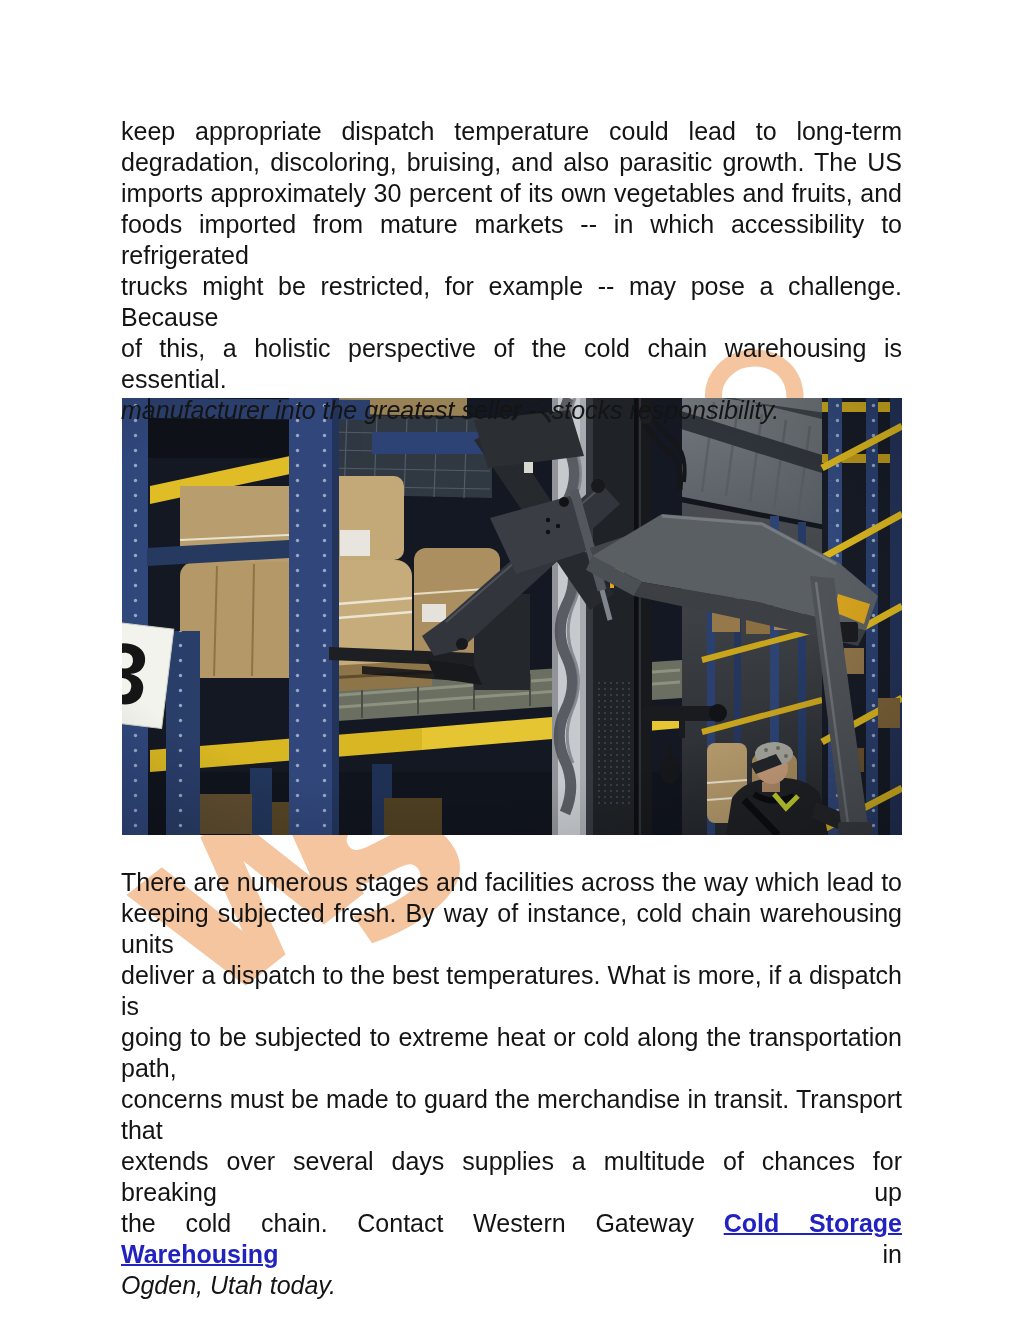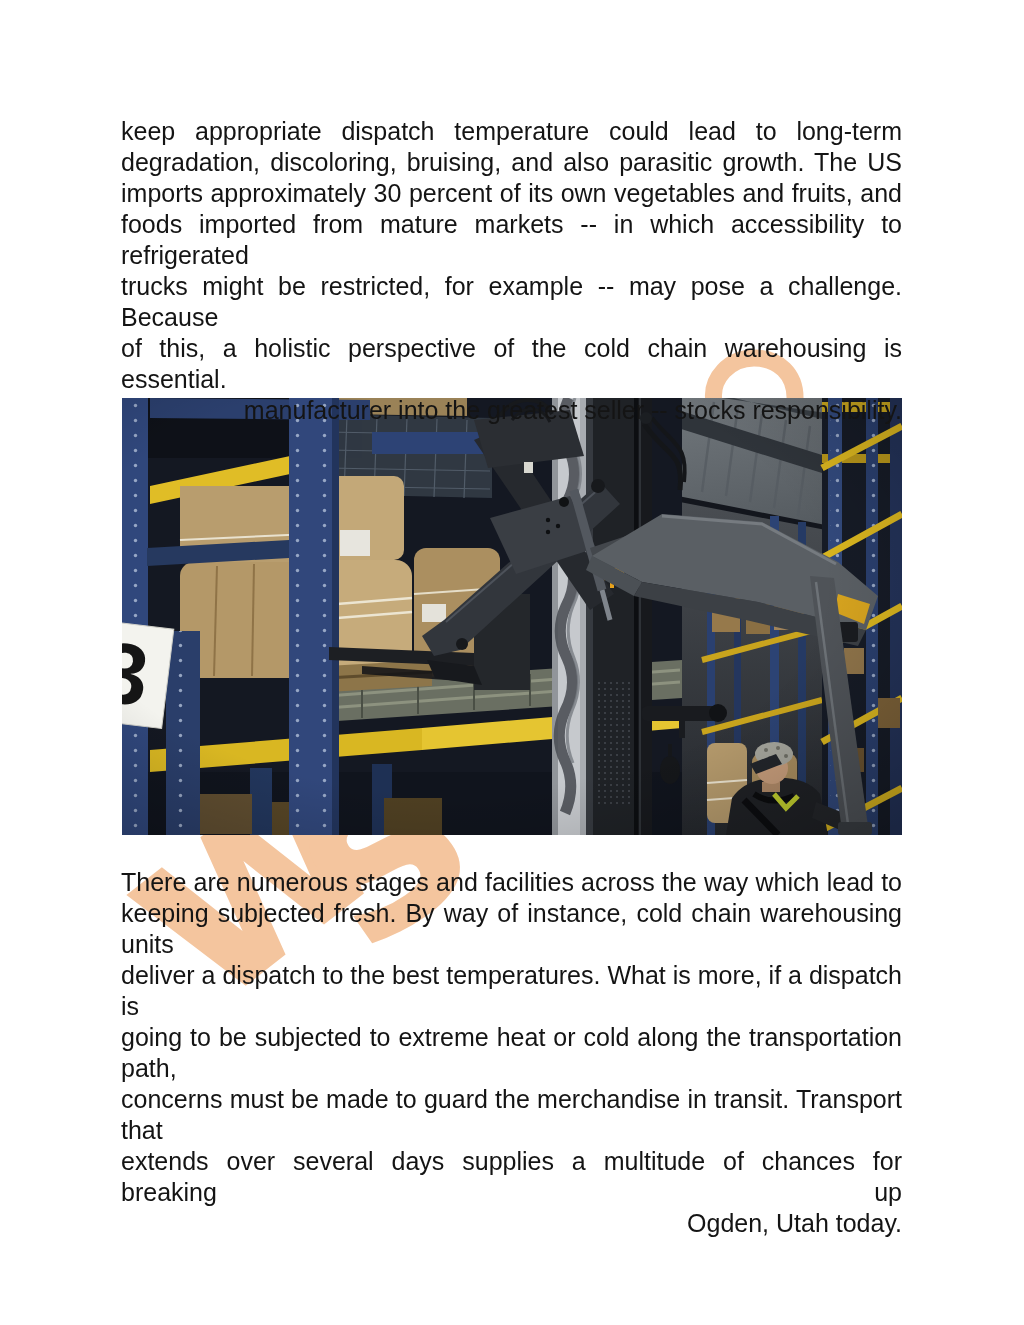--- a/index.html
+++ b/index.html
@@ -5,21 +5,21 @@
   html,body{margin:0;padding:0;background:var(--page_bg,#ffffff);}
   .page{
     position:relative;width:1024px;height:1325px;margin:0 auto;
     background:var(--page_bg,#ffffff);overflow:hidden;
     font-family:"Liberation Sans",sans-serif;color:var(--text_black,#141414);
   }
   .para{position:absolute;left:121px;width:781px;font-size:25px;line-height:31px;z-index:2;}
   .p1{top:116px;}
   .p2{top:867px;}
   .jl{text-align:justify;text-align-last:justify;}
-  .jl-last{text-align:right;}
+  .jl-last{text-align:left;font-style:italic;}
   .doc-link{color:var(--link_blue,#2222c0);font-weight:bold;text-decoration:underline;text-decoration-thickness:2px;cursor:pointer;}
   .photo{position:absolute;left:122px;top:398px;width:780px;height:437px;margin:0;z-index:1;}
   .photo svg{display:block;width:780px;height:437px;}
   .wm{position:absolute;z-index:0;color:var(--watermark_peach,#f4c59e);font-weight:bold;
       font-family:"DejaVu Sans",sans-serif;line-height:1;user-select:none;}
   .wm-w{left:126px;top:735px;font-size:265px;transform:rotate(-38deg);}
   .wm-s{left:300px;top:718px;font-size:250px;transform:rotate(-35deg);}
   .wm-ring{position:absolute;left:702px;top:348px;z-index:0;}
 </style>
 </head>
@@ -296,16 +296,17 @@
     </svg>
   </figure>
 
   <div class="para p2">
     <div class="jl">There are numerous stages and facilities across the way which lead to</div>
     <div class="jl">keeping subjected fresh. By way of instance, cold chain warehousing units</div>
     <div class="jl">deliver a dispatch to the best temperatures. What is more, if a dispatch is</div>
     <div class="jl">going to be subjected to extreme heat or cold along the transportation path,</div>
     <div class="jl">concerns must be made to guard the merchandise in transit. Transport that</div>
     <div class="jl">extends over several days supplies a multitude of chances for breaking up</div>
+    <div class="jl"><span>the cold chain. Contact Western Gateway </span><a href="#" class="doc-link">Cold Storage Warehousing</a><span> in</span></div>
     <div class="jl-last">Ogden, Utah today.</div>
   </div>
 
 </div>
 
 </body></html>

